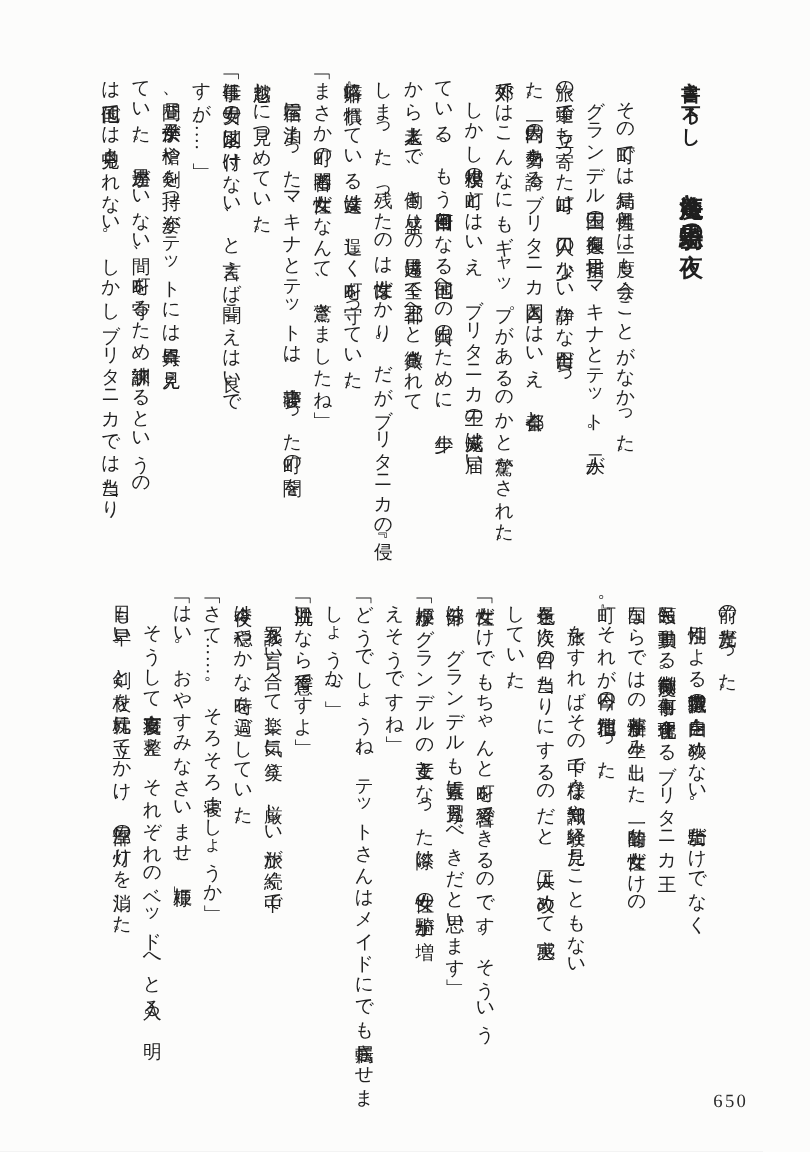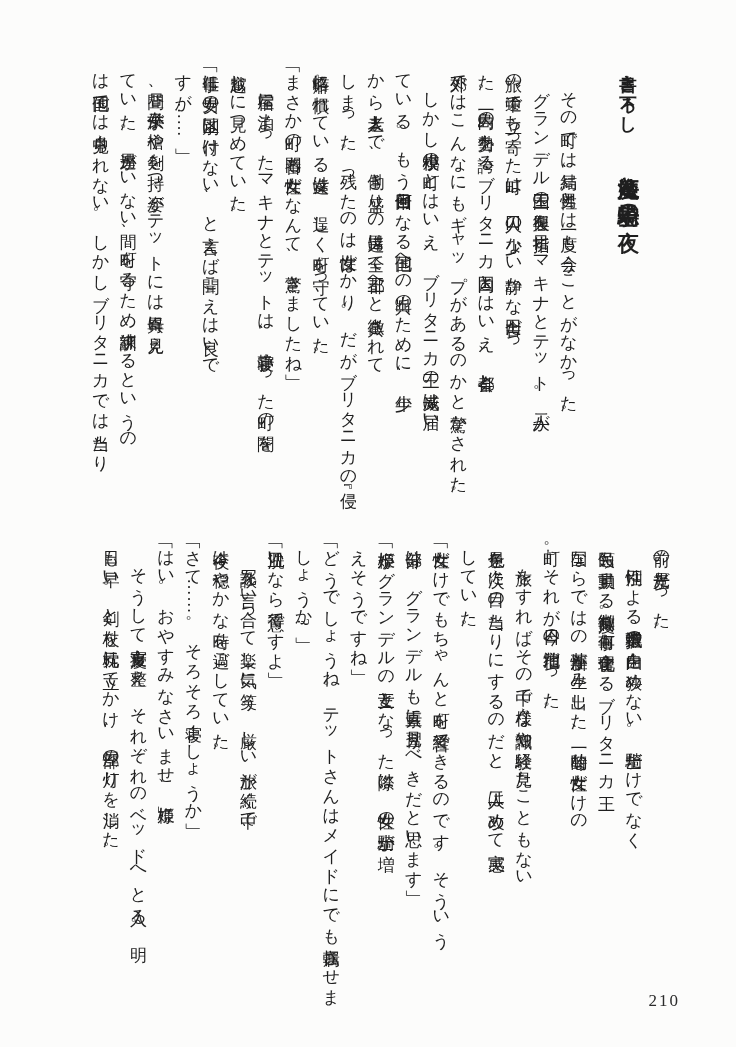--- a/index.html
+++ b/index.html
@@ -62,15 +62,15 @@
       <span class="headline-label">書き下ろし</span>
       <span class="headline-main">魔法姫と黒騎士の夜</span>
     </div>
     <div class="cols-host"><div class="col indent">その町では結局、男性とは一度も会うことがなかった。</div><div class="col indent">グランデル王国の復興を目指すマキナとテット。二人が</div><div class="col">旅の途中で立ち寄った町は、人口の少ない静かな田舎だっ</div><div class="col">た。島内一の勢力を誇るブリタニカ国内とはいえ、都会と</div><div class="col">郊外ではこんなにもギャップがあるのかと驚かされた。</div><div class="col indent">しかし小規模の町とはいえ、ブリタニカ王の威光は届い</div><div class="col">ている。もう何十回目となる他国への出兵のために、少年</div><div class="col">から老人まで、働き盛りの男達は全て王都へと徴兵されて</div><div class="col">しまった。残ったのは女性ばかり。だがブリタニカの『侵</div><div class="col">略癖』に慣れている女達は、逞しく町を守っていた。</div><div class="col">「まさか町の門番も女性だなんて、驚きましたね」</div><div class="col indent">宿屋に泊まったマキナとテットは、寝静まった町の闇を</div><div class="col">窓越しに見つめていた。</div><div class="col">「仕事に男女の区別は付けない、と言えば聞こえは良いで</div><div class="col">すが……」</div><div class="col indent">昼間、女子供が槍や剣を持つ姿がテットには奇異に見え</div><div class="col">ていた。男達がいない間、町を守るため訓練するというの</div><div class="col">は他国では中々見られない。しかしブリタニカでは当たり</div></div>
   </section>
 
   <section class="dan dan-bottom">
     <div class="cols-host"><div class="col">前の光景だった。</div><div class="col indent">性別による職業選択の自由を狭めない。騎士だけでなく</div><div class="col">領民も動員する徴兵制度。何事も合理化するブリタニカ王</div><div class="col">国ならではの革新性が生み出した、一時的な『女性だけの</div><div class="col">町』。それが今日の宿泊地だった。</div><div class="col indent">旅をすればその中で様々な知識や経験、見たこともない</div><div class="col">景色を次々に目の当たりにするのだと、二人は改めて実感</div><div class="col">していた。</div><div class="col">「女性だけでもちゃんと町を経営できるのです。そういう</div><div class="col">部分は、グランデルも素直に見習うべきだと思います」</div><div class="col">「姫様がグランデルの女王となった際は、女性の騎士が増</div><div class="col">えそうですね」</div><div class="col">「どうでしょうね。テットさんはメイドにでも転属させま</div><div class="col">しょうか?」</div><div class="col">「皿洗いなら得意ですよ」</div><div class="col indent">冗談を言い合って楽し気に笑う。厳しい旅が続く中で、</div><div class="col">今夜は穏やかな時を過ごしていた。</div><div class="col">「さて……。そろそろ寝ましょうか」</div><div class="col">「はい。おやすみなさいませ、姫様」</div><div class="col indent">そうして寝支度も整え、それぞれのベッドへと入る。明</div><div class="col">日も早い。剣と杖を枕元に立てかけ、部屋の灯りを消した。</div></div>
   </section>
 
-  <div class="page-number">210</div>
+  <div class="page-number">650</div>
 
 </div>
 
 </body></html>

